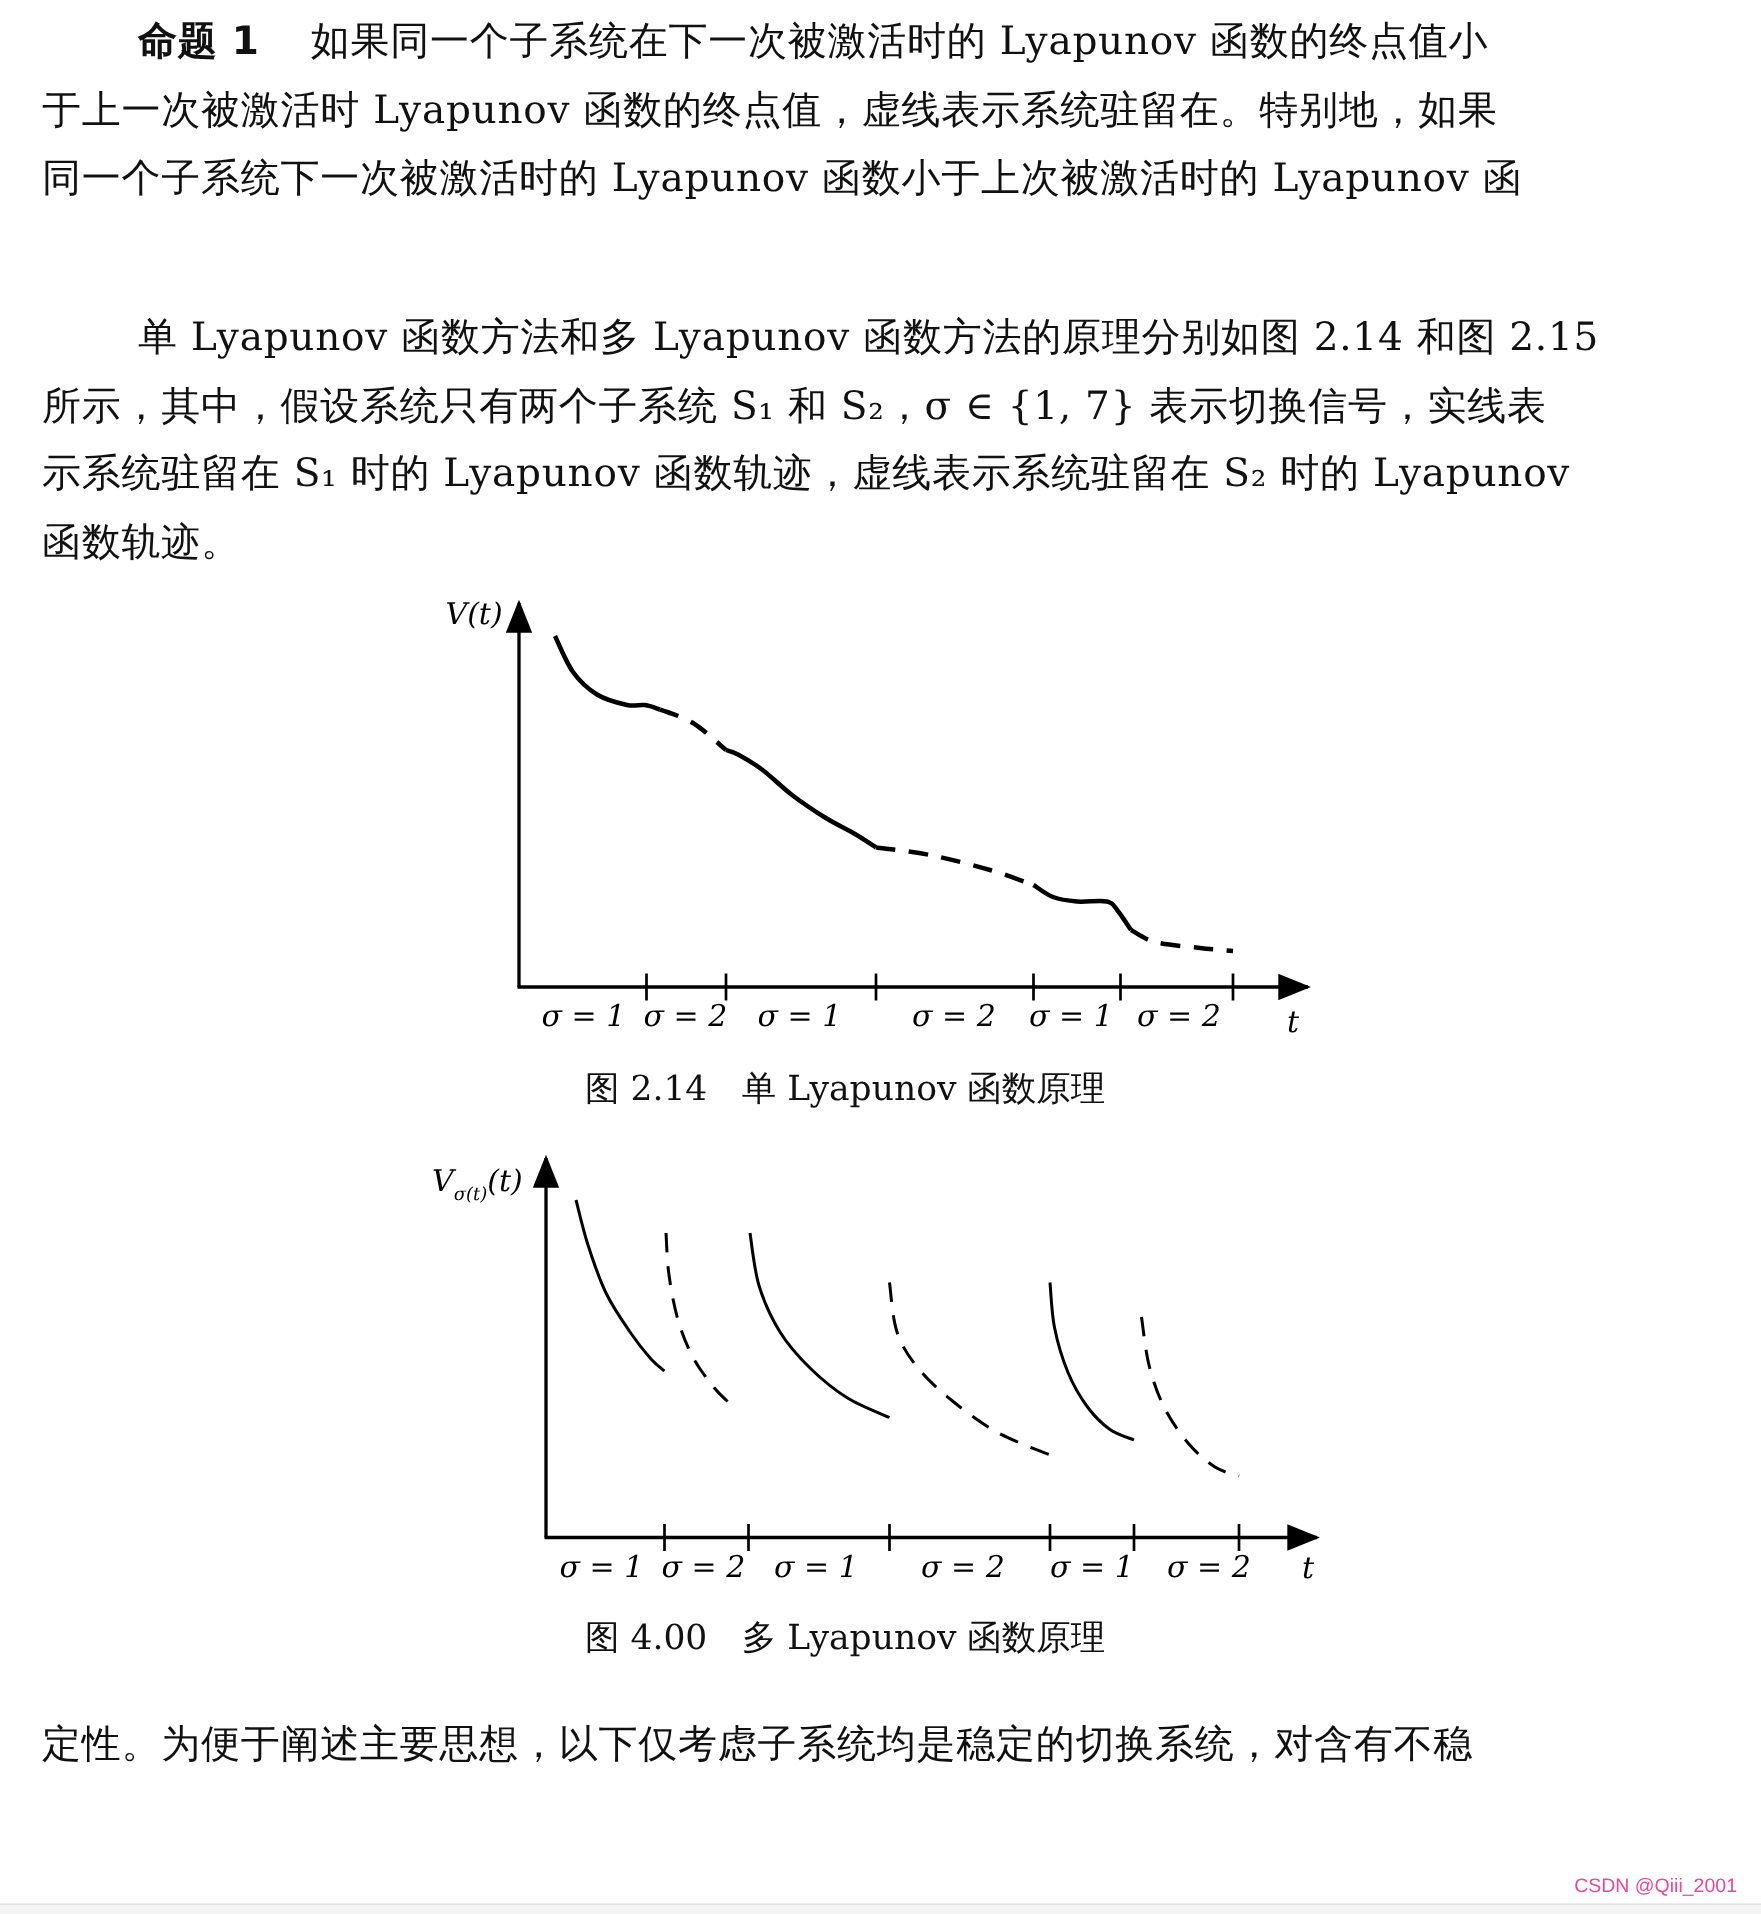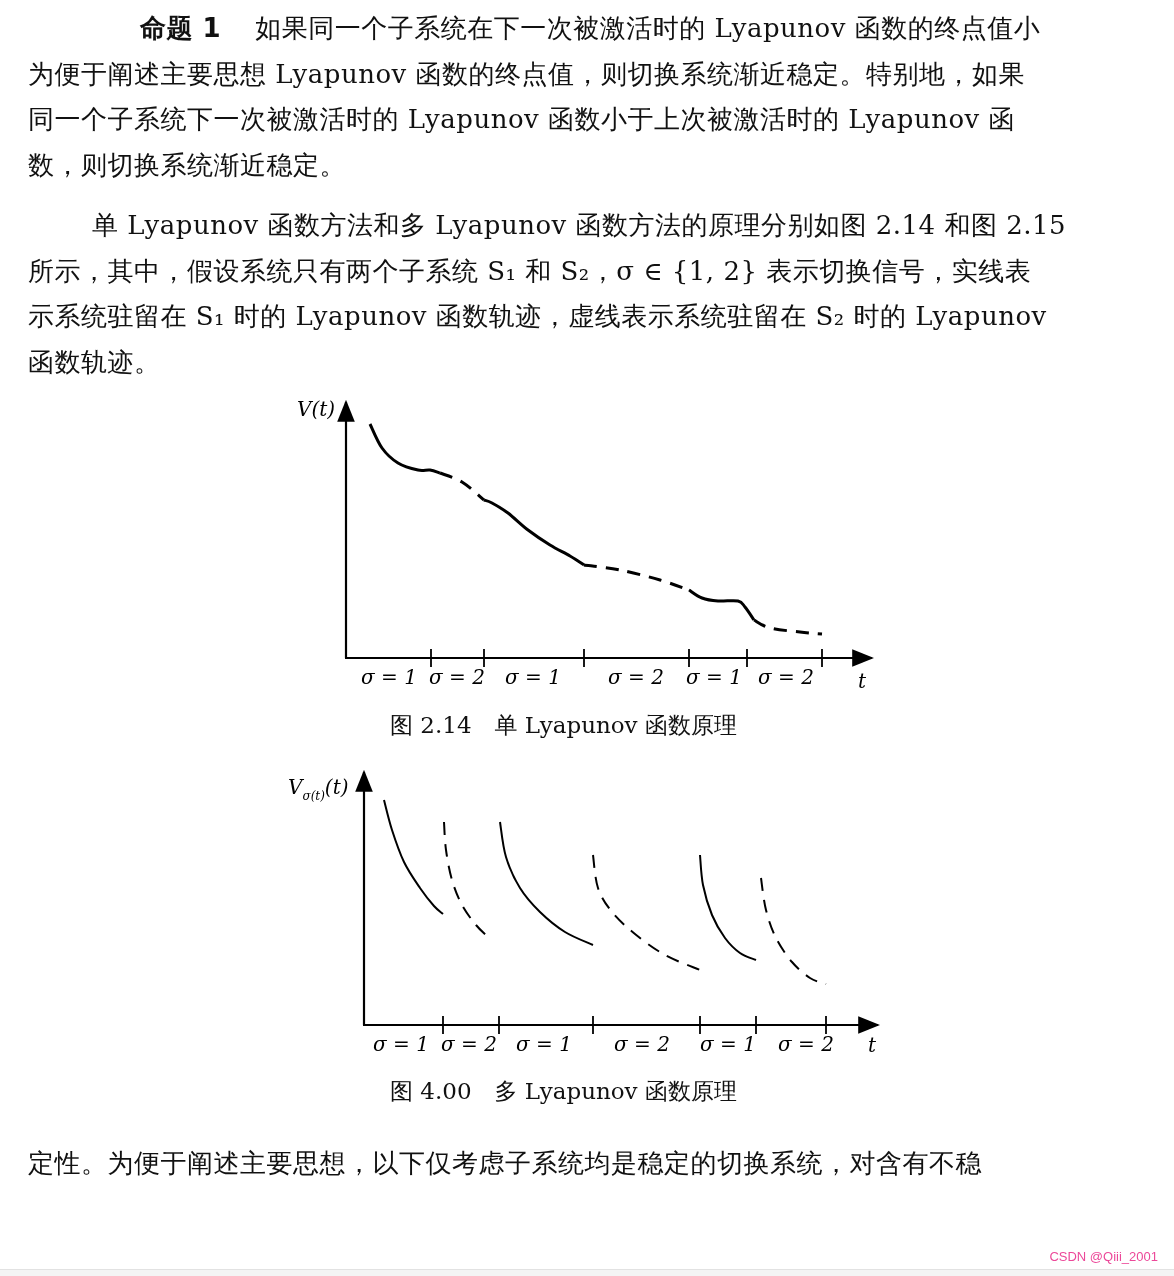--- a/index.html
+++ b/index.html
@@ -8,49 +8,48 @@
     background: #ffffff; color: #111;
     font-family: "DejaVu Serif", "Liberation Serif", serif;
   }
   .para {
     position: absolute; left: 28px; width: 1115px;
     font-size: 26px; line-height: 45.5px; letter-spacing: 0.5px;
     margin: 0;
   }
   .para .line { display: block; white-space: nowrap; }
   .indent { padding-left: 64px; }
-  .bold { font-weight: bold; font-family: "DejaVu Sans", sans-serif; margin-left: 48px; }
+  .bold { font-weight: bold; font-family: "DejaVu Sans", sans-serif; }
   .gap { display: inline-block; width: 34px; }
   .figure { position: absolute; left: 0; top: 0; }
   .caption {
     position: absolute; font-size: 23px; white-space: nowrap;
     font-family: "DejaVu Serif", serif;
   }
   .watermark {
     position: absolute; right: 16px; bottom: 12px;
     font-family: "Liberation Sans", sans-serif; font-size: 13px; color: #ec4899;
   }
   .bottom-bar {
     position: absolute; left: 0; bottom: 0; width: 100%; height: 6px;
     background: #f4f4f4; border-top: 1px solid #e2e2e2;
   }
 </style>
 </head>
 <body>
 
 <div class="para" style="top:6px;">
   <span class="line indent"><span class="bold">命题 1</span><span class="gap"></span><span>如果同一个子系统在下一次被激活时的 Lyapunov 函数的终点值小</span></span>
-  <span class="line">为便于阐述主要思想 Lyapunov 函数的终点值，则切换系统渐近稳定。特别地，如果</span>
+  <span class="line">于上一次被激活时 Lyapunov 函数的终点值，虚线表示系统驻留在。特别地，如果</span>
   <span class="line">同一个子系统下一次被激活时的 Lyapunov 函数小于上次被激活时的 Lyapunov 函</span>
-  <span class="line">数，则切换系统渐近稳定。</span>
 </div>
 
 <div class="para" style="top:203px;">
   <span class="line indent">单 Lyapunov 函数方法和多 Lyapunov 函数方法的原理分别如图 2.14 和图 2.15</span>
-  <span class="line">所示，其中，假设系统只有两个子系统 S₁ 和 S₂，σ ∈ {1, 2} 表示切换信号，实线表</span>
+  <span class="line">所示，其中，假设系统只有两个子系统 S₁ 和 S₂，σ ∈ {1, 7} 表示切换信号，实线表</span>
   <span class="line">示系统驻留在 S₁ 时的 Lyapunov 函数轨迹，虚线表示系统驻留在 S₂ 时的 Lyapunov</span>
   <span class="line">函数轨迹。</span>
 </div>
 
 <svg class="figure" width="1174" height="1276">
   <defs>
     <marker id="arrow" markerWidth="10" markerHeight="8" refX="9" refY="4" orient="auto">
       <path d="M0,0 L10,4 L0,8 z" fill="#000"></path>
     </marker>
   </defs>

